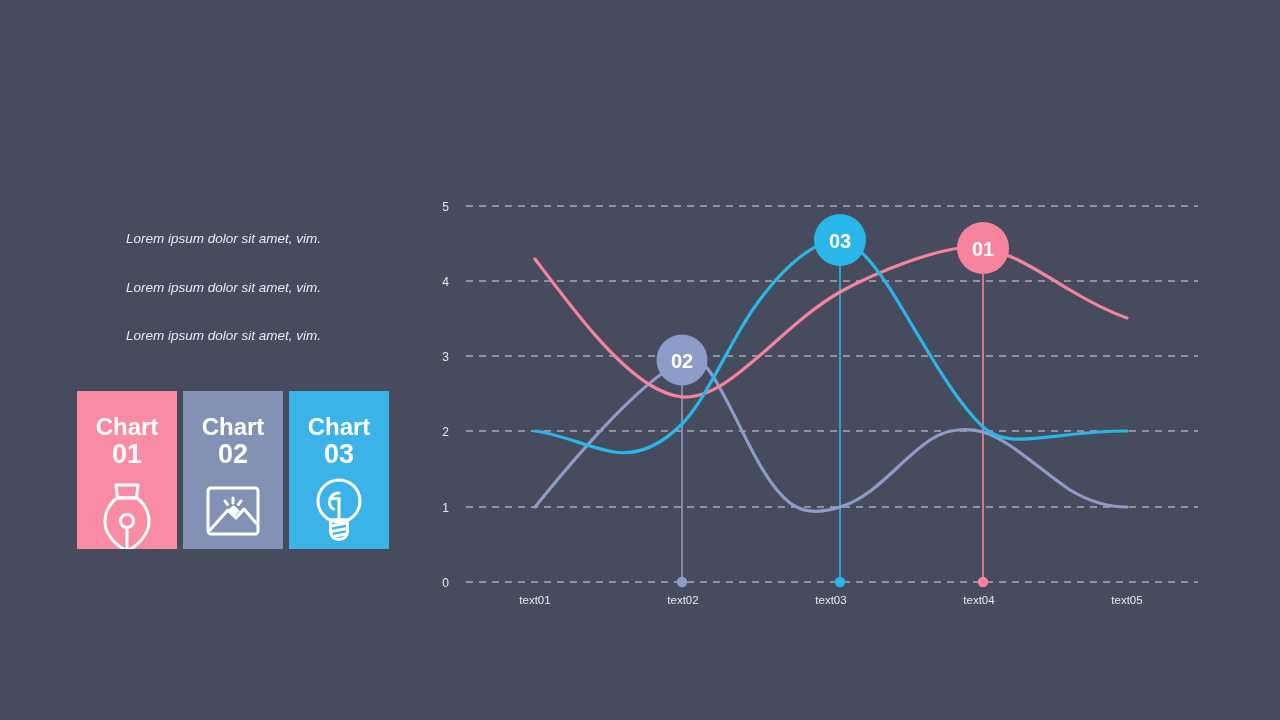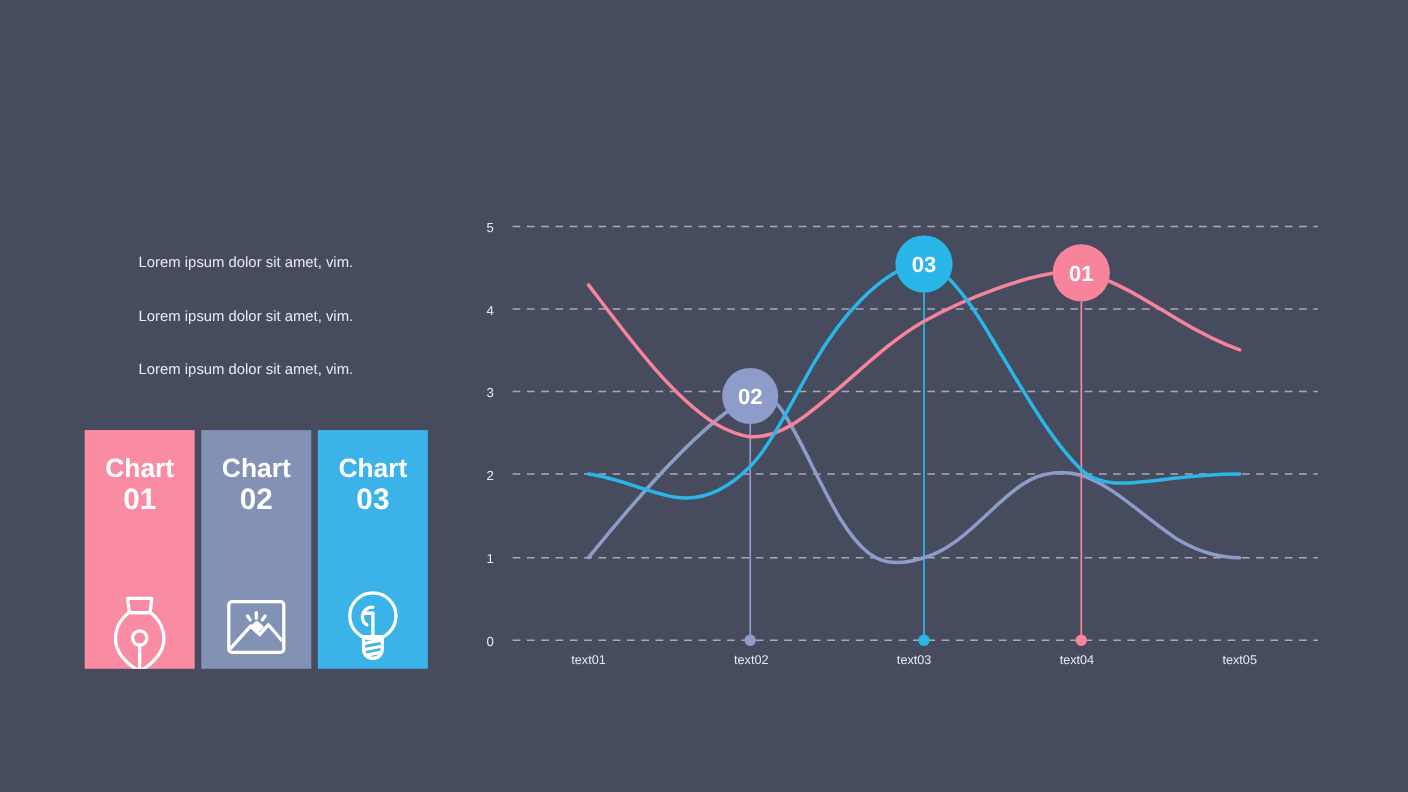--- a/index.html
+++ b/index.html
@@ -42,35 +42,36 @@
     left: 126px;
     top: 232px;
     width: 300px;
   }
   .desc-line {
     font-size: 13.5px;
     color: #e9eaf0;
     line-height: 1;
     margin-bottom: 35px;
     white-space: nowrap;
+    font-style: italic;
   }
 
   
   .cards {
     position: absolute;
     left: 77px;
     top: 391px;
     width: 312px;
     height: 217px;
     display: flex;
     gap: 6px;
   }
   .card {
     width: 100px;
-    height: 217px;
+    height: 158px;
     position: relative;
     display: flex;
     flex-direction: column;
     align-items: center;
   }
   .card-title {
     margin-top: 23px;
     font-size: 24px;
     font-weight: bold;
     line-height: 1.08;

